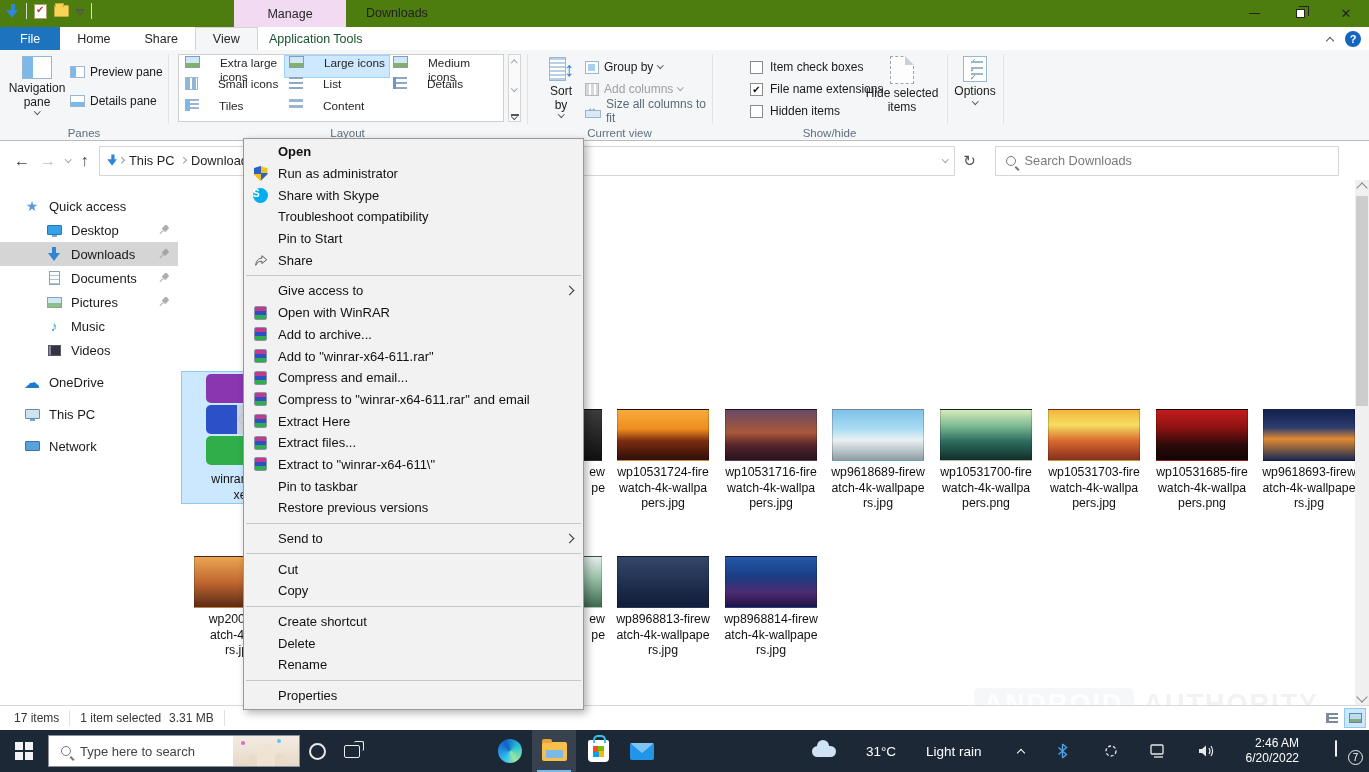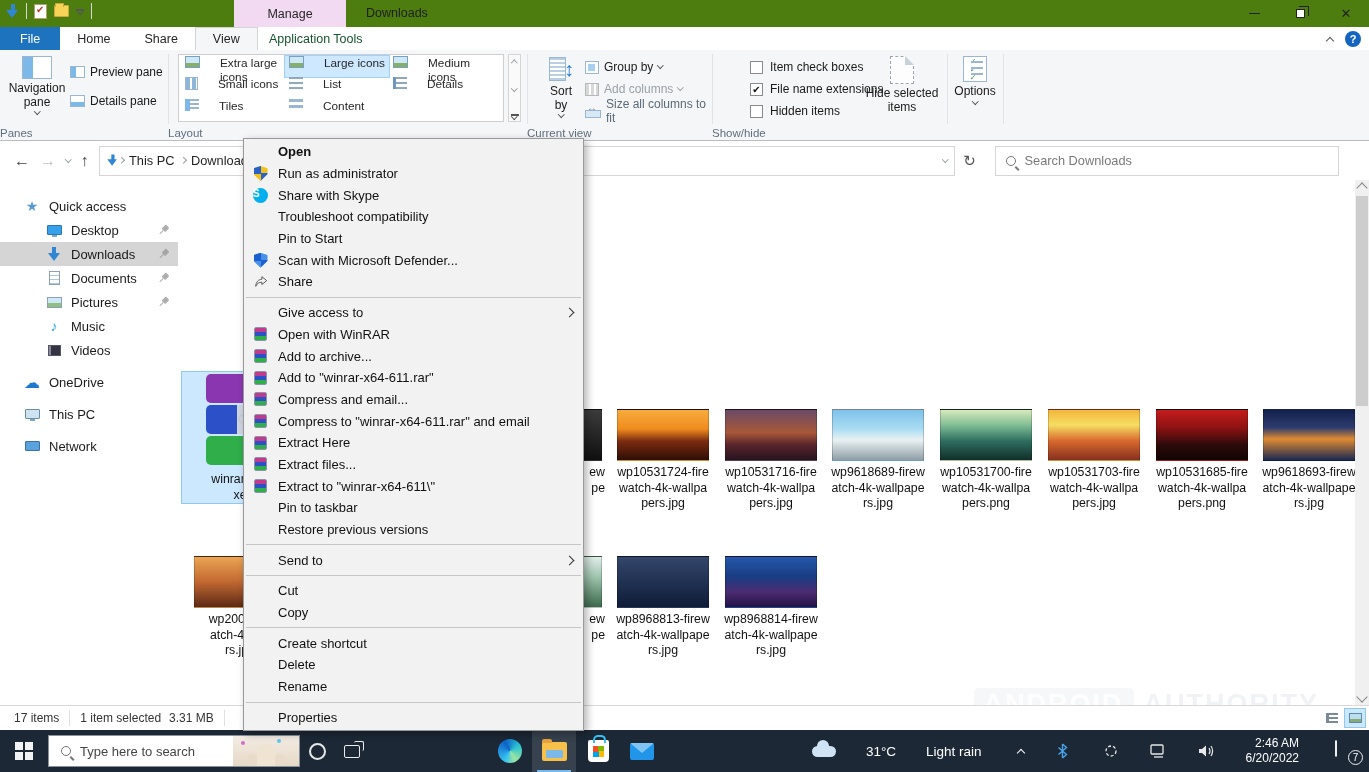--- a/index.html
+++ b/index.html
@@ -35,21 +35,21 @@
   .tab-file{background:#1e73be;color:#fff;padding:0 20px;}
   .tab-active{background:#f5f6f7;border:1px solid #d4d4d4;border-bottom:none;}
   .tab-apptools{width:112px;justify-content:center;padding:0;margin-left:2px;color:#14532d;}
   .ribbon-help{position:absolute;right:8px;top:31px;display:flex;align-items:center;gap:12px;}
   .help-circle{width:16px;height:16px;border-radius:50%;background:#1565c0;color:#fff;font-size:11px;font-weight:bold;
                display:flex;align-items:center;justify-content:center;}
 
   
   .ribbon{position:absolute;left:0;top:50px;right:0;height:91px;background:#f5f6f7;border-bottom:1px solid #bcbcbc;font-size:12px;}
   .rsep{position:absolute;top:4px;bottom:16px;width:1px;background:#e1e3e6;}
-  .grp-label{position:absolute;bottom:1px;left:0;right:0;text-align:left;color:#5f6f7f;font-size:11.5px;}
+  .grp-label{position:absolute;bottom:1px;left:0;right:0;text-align:center;color:#5f6f7f;font-size:11.5px;}
   .rgroup{position:absolute;top:0;bottom:0;}
   .big-btn{position:absolute;display:flex;flex-direction:column;align-items:center;gap:3px;text-align:center;line-height:13.5px;}
   .big-label{white-space:pre-line;}
   .sm-btn{position:absolute;display:flex;align-items:center;gap:5px;height:18px;}
   .dis{color:#9aa0a6;}
   .chev{display:inline-block;width:6px;height:6px;border-right:1.5px solid #555;border-bottom:1.5px solid #555;}
   .chev-d{transform:rotate(45deg);margin-top:-3px;}
   .chev-u{transform:rotate(-135deg);margin-top:3px;}
   .chev-r{transform:rotate(-45deg);}
   .chev.small{width:4.5px;height:4.5px;}
@@ -584,26 +584,20 @@
       <div class="mi">
         <div class="mi-ic"></div>
         <div class="mi-label" style="white-space: pre-line;">Troubleshoot compatibility</div>
       </div>
       <div class="mi">
         <div class="mi-ic"></div>
         <div class="mi-label" style="white-space: pre-line;">Pin to Start</div>
       </div>
       <div class="mi">
         <div class="mi-ic">
-          <div class="shield mi-defender"></div>
-        </div>
-        <div class="mi-label" style="white-space: pre-line;">Scan with Microsoft Defender...</div>
-      </div>
-      <div class="mi">
-        <div class="mi-ic">
           <svg width="14" height="13" viewBox="0 0 16 14">
             <path d="M9 1.5l5.5 4.5L9 10.5V7.8C5.6 7.8 3.4 9.2 2 12.5 2.2 7.6 5 4.6 9 4.4z" fill="none" stroke="#555" stroke-width="1.1"></path>
           </svg>
         </div>
         <div class="mi-label" style="white-space: pre-line;">Share</div>
       </div>
       <div class="menu-sep"></div>
       <div class="mi">
         <div class="mi-ic"></div>
         <div class="mi-label" style="white-space: pre-line;">Give access to</div>

